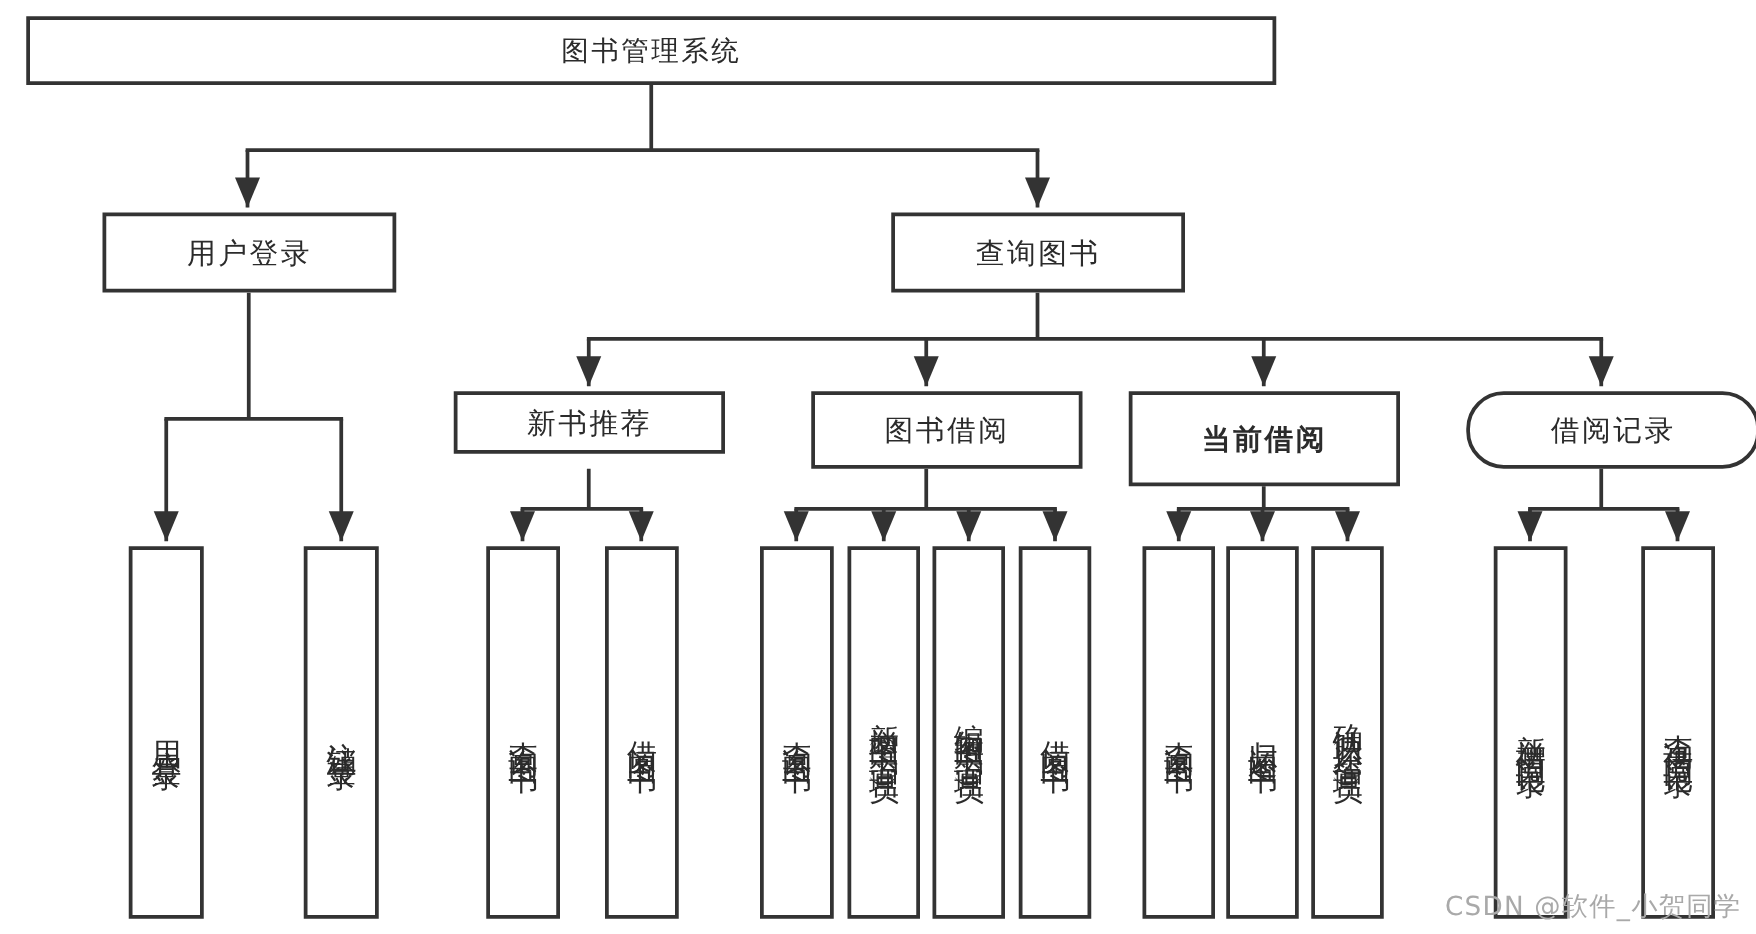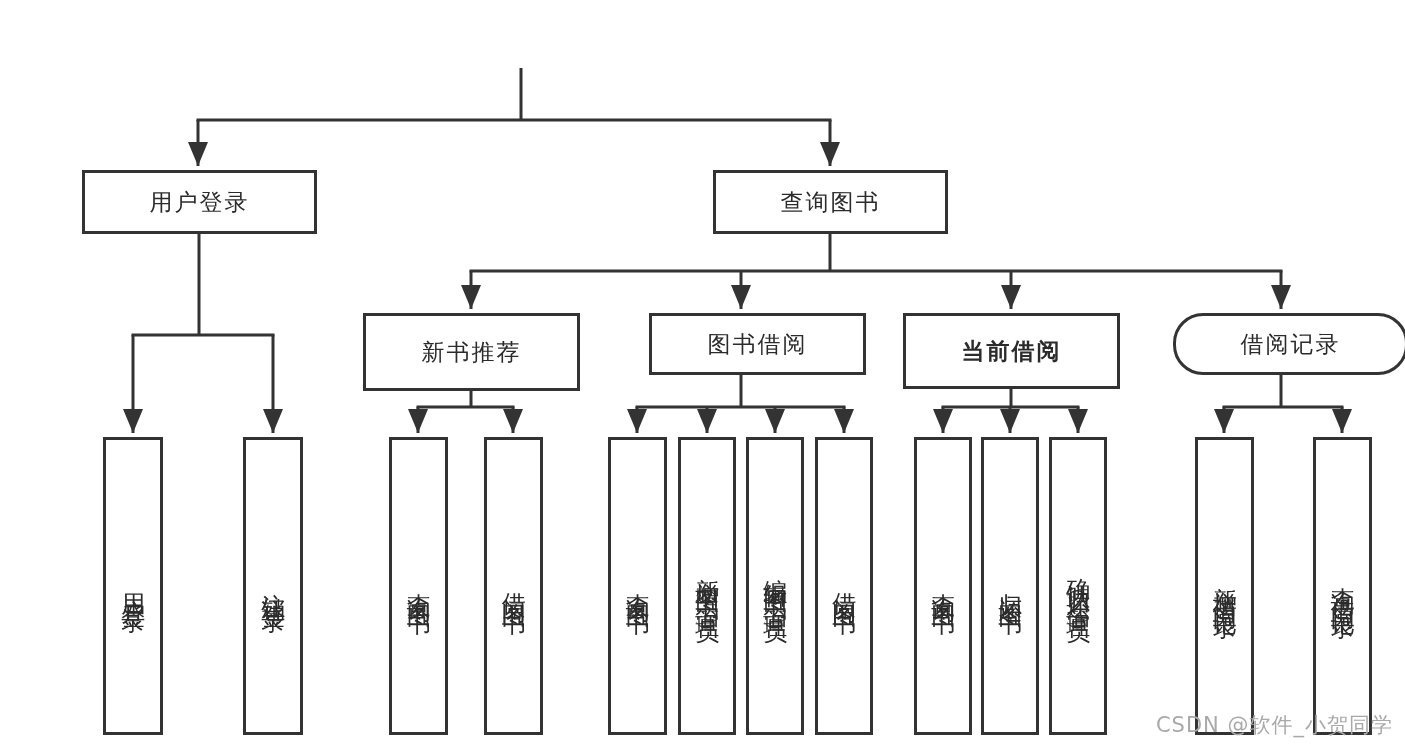--- a/index.html
+++ b/index.html
@@ -98,29 +98,32 @@
       <path d="M1010,407 V433" marker-end="url(#arrowhead)"></path>
       <path d="M1078,407 V433" marker-end="url(#arrowhead)"></path>
 
       <path d="M1281,375 V407"></path>
       <path d="M1222.5,407 H1343.5"></path>
       <path d="M1224,407 V433" marker-end="url(#arrowhead)"></path>
       <path d="M1342,407 V433" marker-end="url(#arrowhead)"></path>
     </g>
   </svg>
 
+  <div class="node root hbox" style="left:21px;top:13px;width:1000px;height:55px;">
+    <span>图书管理系统</span>
+  </div>
 
   <div class="node hbox" style="left:82px;top:170px;width:235px;height:64px;">
     <span>用户登录</span>
   </div>
   <div class="node hbox" style="left:713px;top:170px;width:235px;height:64px;">
     <span>查询图书</span>
   </div>
 
-  <div class="node hbox" style="left:363px;top:313px;width:217px;height:78px;">
+  <div class="node hbox" style="left:363px;top:313px;width:217px;height:50px;">
     <span>新书推荐</span>
   </div>
   <div class="node hbox" style="left:633px;top:313px;width:217px;height:62px;margin-left:16px;">
     <span>图书借阅</span>
   </div>
   <div class="node hbox" style="left:903px;top:313px;width:217px;height:76px;font-weight:bold;">
     <span>当前借阅</span>
   </div>
   <div class="node hbox" style="left:1173px;top:313px;width:235px;height:62px;border-radius:30px;">
     <span>借阅记录</span>

